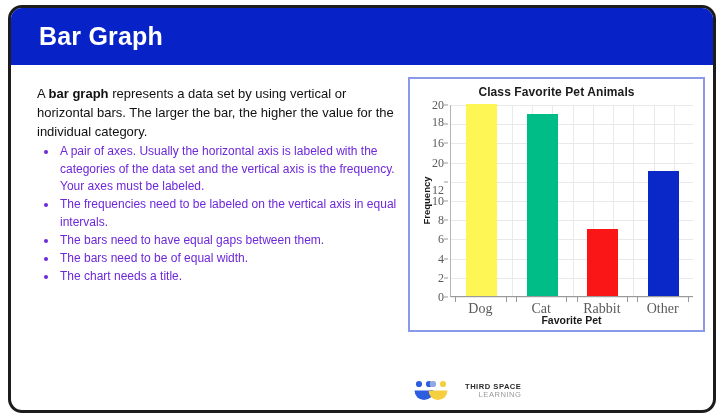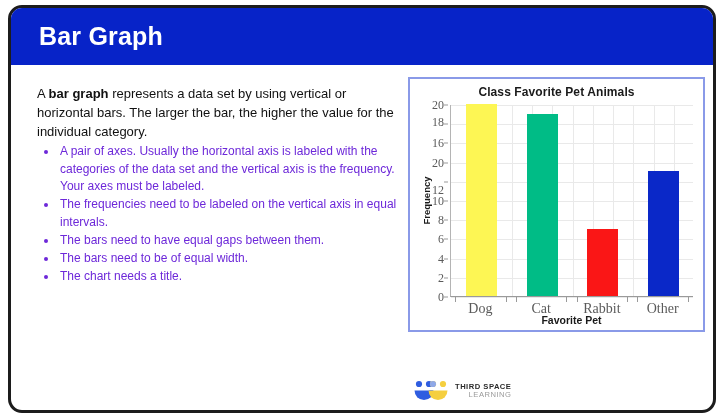--- a/index.html
+++ b/index.html
@@ -224,21 +224,21 @@
     color: #1a1a1a;
   }
 
   
   #logo {
     position: absolute;
     left: 8px;
     bottom: 9px;
     display: flex;
     align-items: center;
-    gap: 2px;
+    gap: 12px;
   }
   #logo-mark { width: 42px; height: 26px; }
   #logo-text { line-height: 1.08; }
   #logo-line1 {
     font-size: 7.6px;
     font-weight: bold;
     color: #2b2b2b;
     letter-spacing: 0.5px;
   }
   #logo-line2 {

